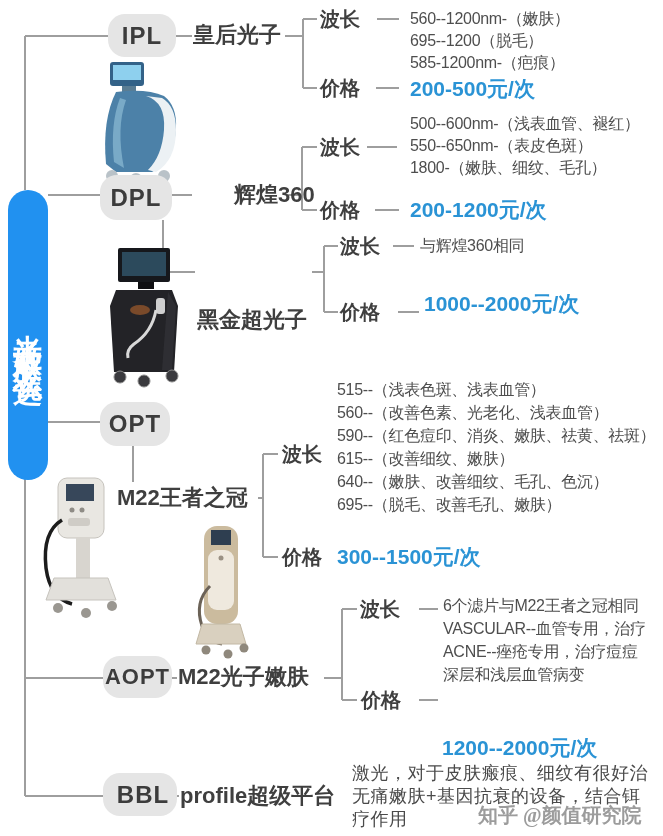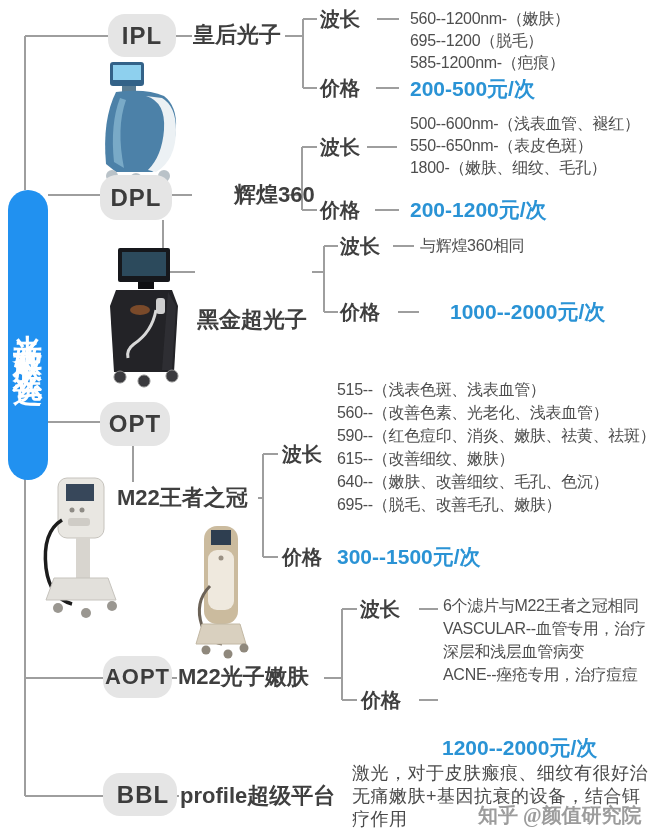--- a/index.html
+++ b/index.html
@@ -136,21 +136,21 @@
   </div>
   <div class="key" style="left:320px;top:197px;">价格</div>
   <div class="price" style="left:410px;top:198px;">200-1200元/次</div>
 
   <div class="devname" style="left:197px;top:276px;margin-top:31px;">黑金超光子</div>
   <div class="key" style="left:340px;top:233px;">波长</div>
   <div class="vals" style="left:420px;top:235px;">
     <div>与辉煌360相同</div>
   </div>
   <div class="key" style="left:340px;top:299px;">价格</div>
-  <div class="price" style="left:424px;top:300px;margin-left:26px;">1000--2000元/次</div>
+  <div class="price" style="left:424px;top:292px;">1000--2000元/次</div>
 
   <svg class="abs" style="left:88px;top:246px;" width="110" height="142" viewBox="0 0 110 142">
     <rect x="30" y="2" width="52" height="34" rx="2" fill="#16181c"></rect>
     <rect x="34" y="6" width="44" height="24" fill="#2c4a5c"></rect>
     <rect x="50" y="36" width="16" height="7" fill="#0f0f12"></rect>
     <path d="M28 44 h56 l6 16 -4 66 h-60 l-4 -66 z" fill="#232327"></path>
     <path d="M80 46 l8 14 -4 64 h-10 z" fill="#2e2e33"></path>
     <ellipse cx="52" cy="64" rx="10" ry="5" fill="#7a4a2a"></ellipse>
     <rect x="68" y="52" width="9" height="16" rx="3" fill="#cfcfcf"></rect>
     <path d="M68 64 q-4 22 -22 34 q-8 6 -6 14" stroke="#d8d8d8" stroke-width="3" fill="none"></path>
@@ -202,22 +202,22 @@
   </svg>
 
   <div class="pill" style="left:103px;top:656px;width:69px;height:42px;font-size:22px;">
     <span>AOPT</span>
   </div>
   <div class="devname" style="left:178px;top:664px;">M22光子嫩肤</div>
   <div class="key" style="left:360px;top:596px;">波长</div>
   <div class="vals lh23" style="left:443px;top:594px;">
     <div>6个滤片与M22王者之冠相同</div>
     <div>VASCULAR--血管专用，治疗</div>
+    <div>ACNE--痤疮专用，治疗痘痘</div>
     <div>深层和浅层血管病变</div>
-    <div>ACNE--痤疮专用，治疗痘痘</div>
   </div>
   <div class="key" style="left:361px;top:687px;">价格</div>
   <div class="price" style="left:442px;top:688px;margin-top:48px;">1200--2000元/次</div>
 
   <div class="pill" style="left:103px;top:773px;width:68px;height:43px;padding-left:6px;">
     <span>BBL</span>
   </div>
   <div class="devname" style="left:180px;top:783px;">profile超级平台</div>
   <div class="desc" style="left:352px;top:762px;">
     <div>激光，对于皮肤瘢痕、细纹有很好治</div>

